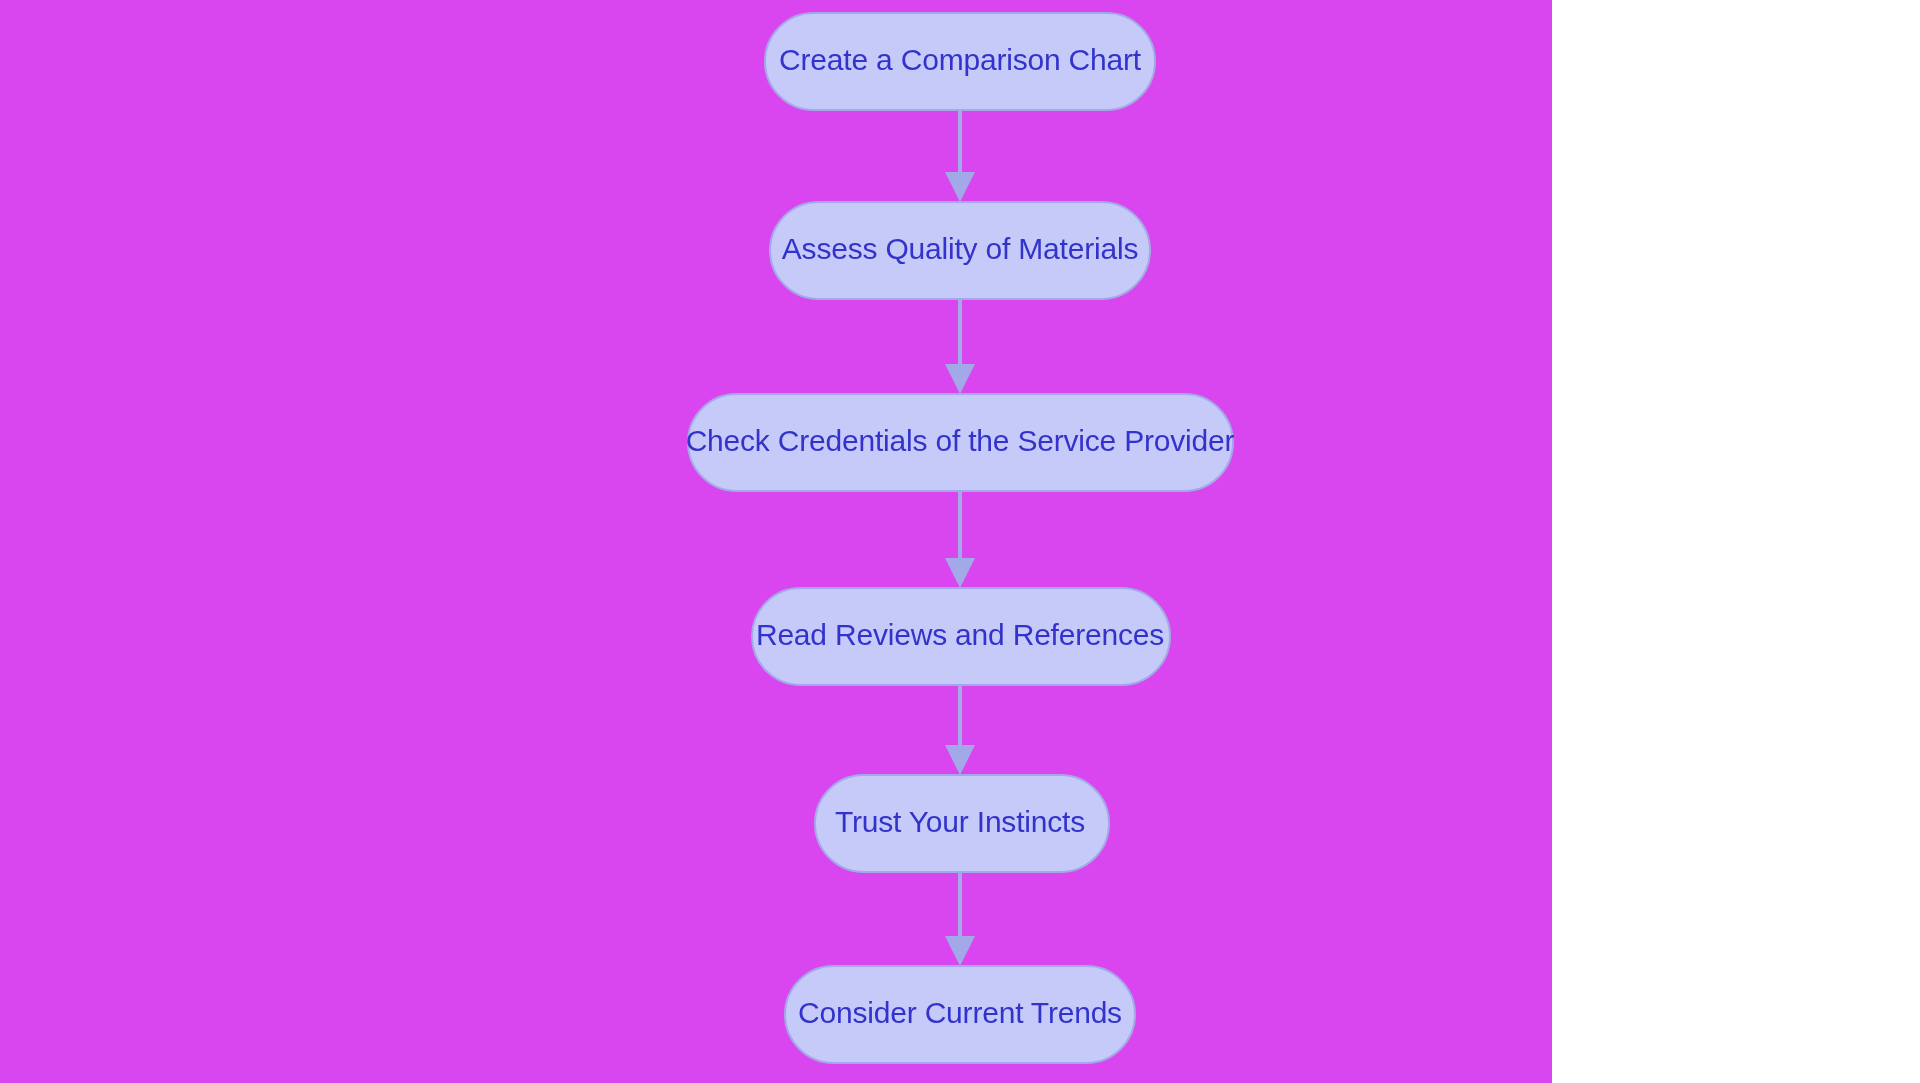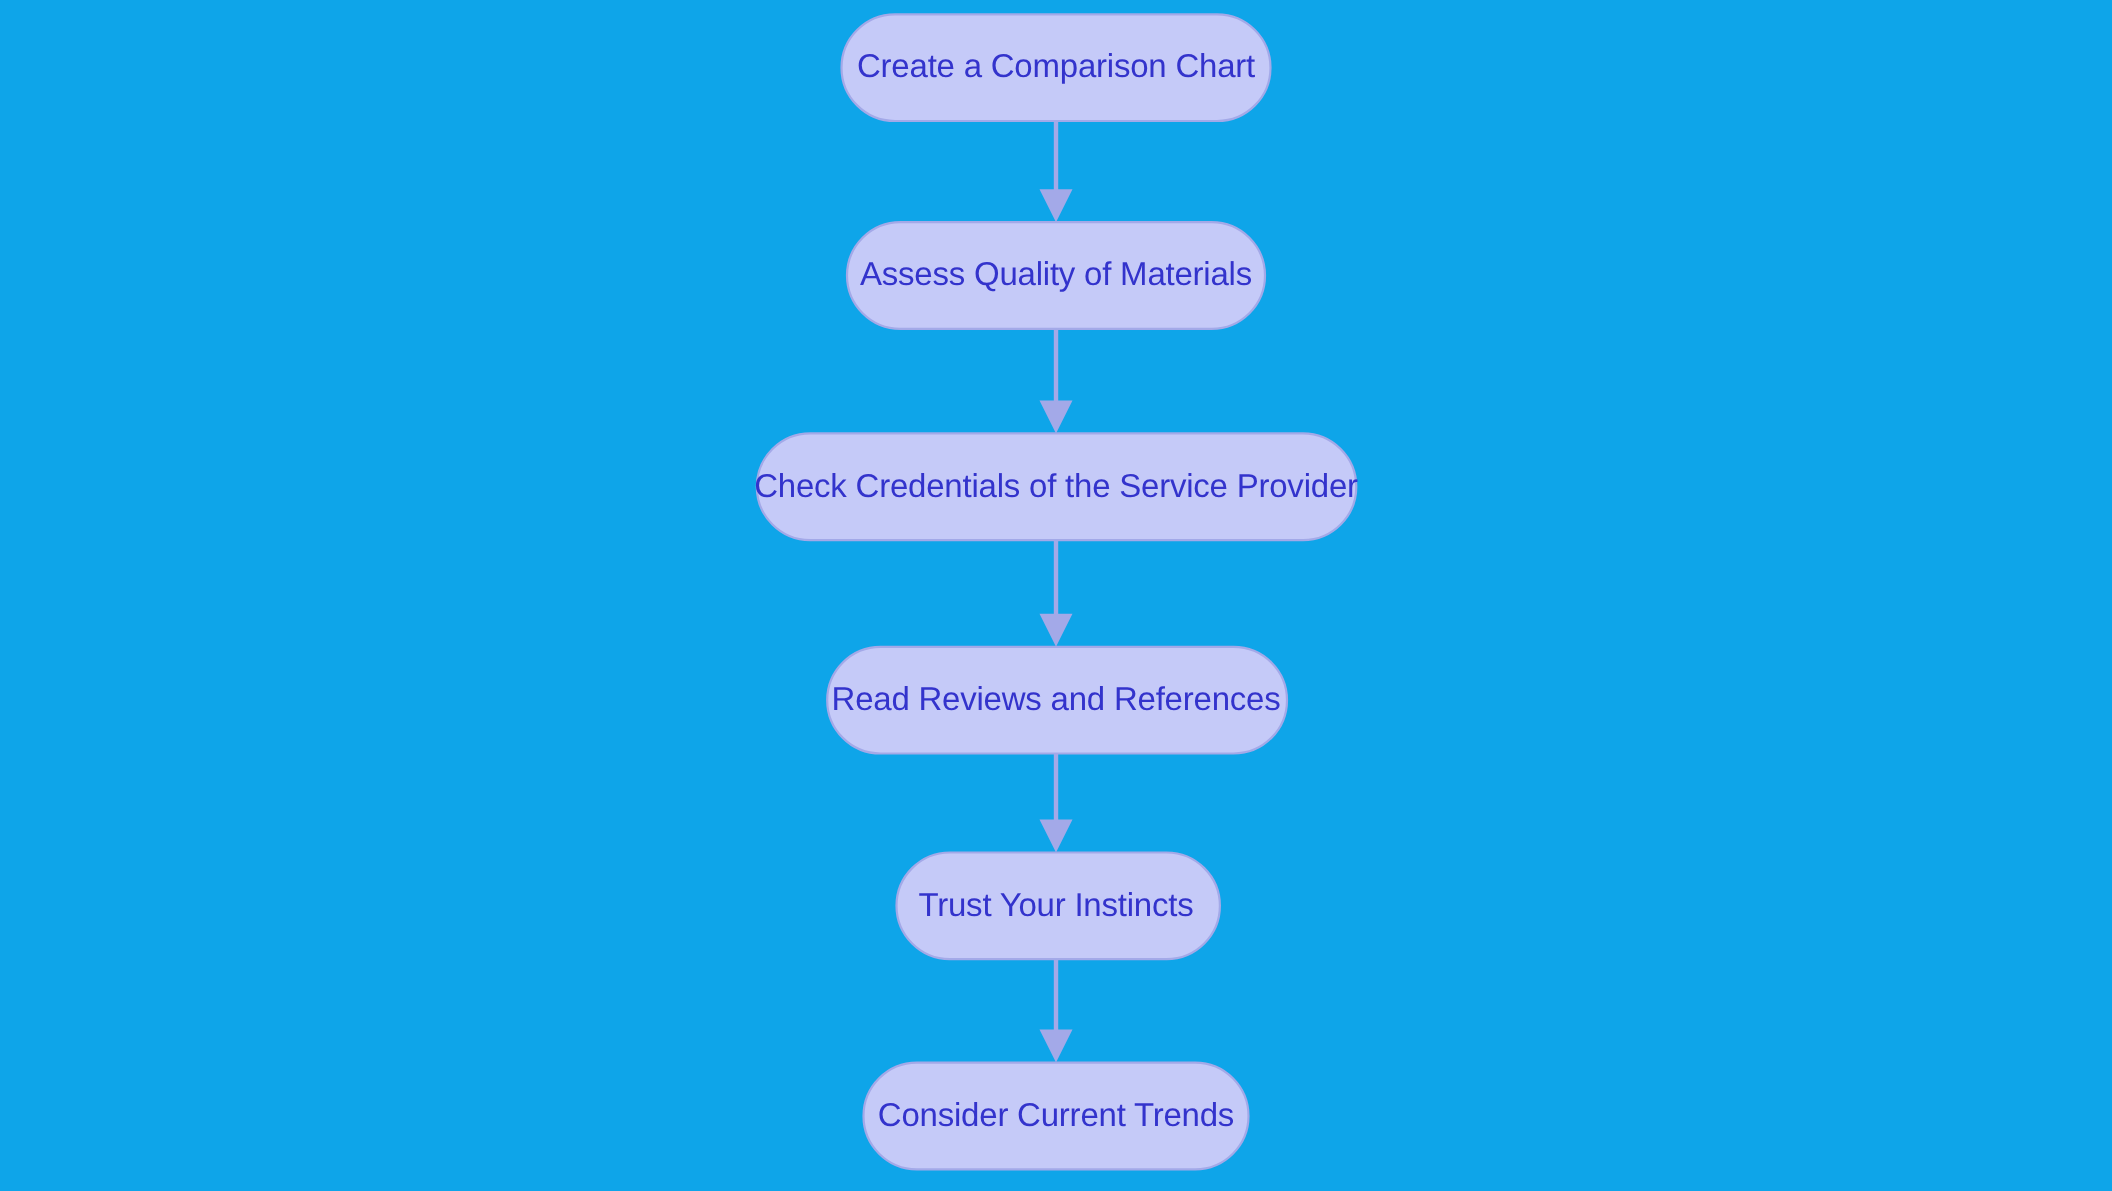--- a/index.html
+++ b/index.html
@@ -6,23 +6,23 @@
   html, body {
     margin: 0;
     padding: 0;
     background: #ffffff;
   }
   body {
     font-family: "Liberation Sans", sans-serif;
   }
   #canvas {
     position: relative;
-    width: 1920px;
+    width: 1552px;
     height: 1083px;
-    background: #0ea5e9;
+    background: #d946ef;
     overflow: hidden;
   }
   #flow-svg {
     position: absolute;
     top: 0;
     left: 0;
     width: 1920px;
     height: 1083px;
   }
   .node-shape {

